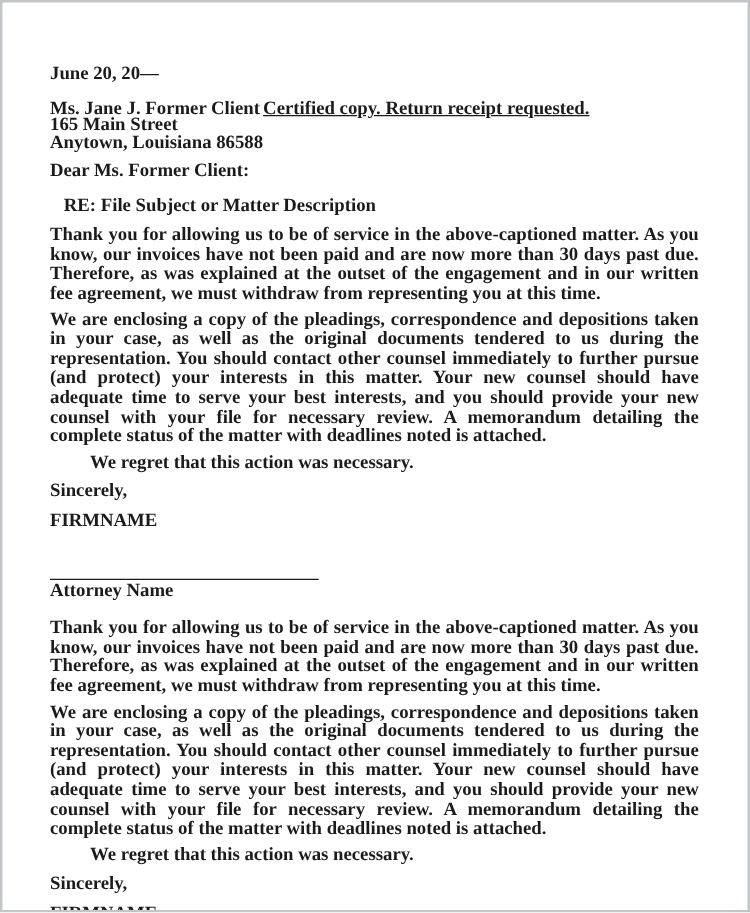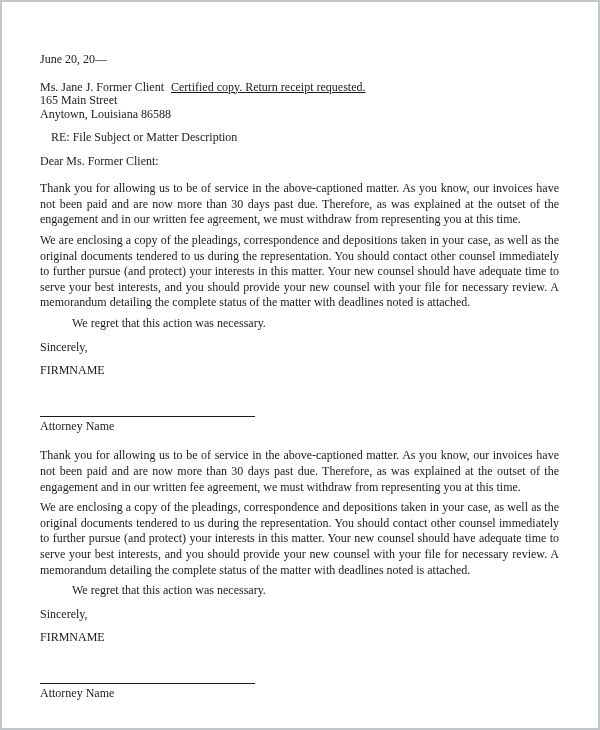--- a/index.html
+++ b/index.html
@@ -3,23 +3,24 @@
 <meta charset="utf-8">
 <style>
   * { margin: 0; padding: 0; box-sizing: border-box; }
   html, body { background: #ffffff; }
   .page {
     width: 600px;
     height: 730px;
     background: #ffffff;
     border: 2px solid #c3c6c8;
     font-family: "Liberation Serif", "DejaVu Serif", serif;
-    font-size: 12px;
+    font-size: 15px;
     color: #1b1b1b;
     overflow: hidden;
+    font-weight: bold;
   }
   .content {
     padding: 50px 39px 0 38px;
   }
   .line { line-height: 15.6px; }
   .date-line { margin-bottom: 13px; }
   .addr-row {
     display: flex;
     align-items: flex-start;
     margin-bottom: 9px;
@@ -64,23 +65,23 @@
 
     <div class="addr-row">
       <div class="recipient">
         <div>Ms. Jane J. Former Client</div>
         <div>165 Main Street</div>
         <div>Anytown, Louisiana 86588</div>
       </div>
       <div class="mail-notice">Certified copy. Return receipt requested.</div>
     </div>
 
+    <div class="line salutation">Dear Ms. Former Client:</div>
+
     <div class="line re-line">RE: File Subject or Matter Description</div>
-
-    <div class="line salutation">Dear Ms. Former Client:</div>
 
     <p class="para">Thank you for allowing us to be of service in the above-captioned matter. As you know, our invoices have not been paid and are now more than 30 days past due. Therefore, as was explained at the outset of the engagement and in our written fee agreement, we must withdraw from representing you at this time.</p>
 
     <p class="para">We are enclosing a copy of the pleadings, correspondence and depositions taken in your case, as well as the original documents tendered to us during the representation. You should contact other counsel immediately to further pursue (and protect) your interests in this matter. Your new counsel should have adequate time to serve your best interests, and you should provide your new counsel with your file for necessary review. A memorandum detailing the complete status of the matter with deadlines noted is attached.</p>
 
     <div class="line regret">We regret that this action was necessary.</div>
 
     <div class="line closing">Sincerely,</div>
 
     <div class="line firmname">FIRMNAME</div>

